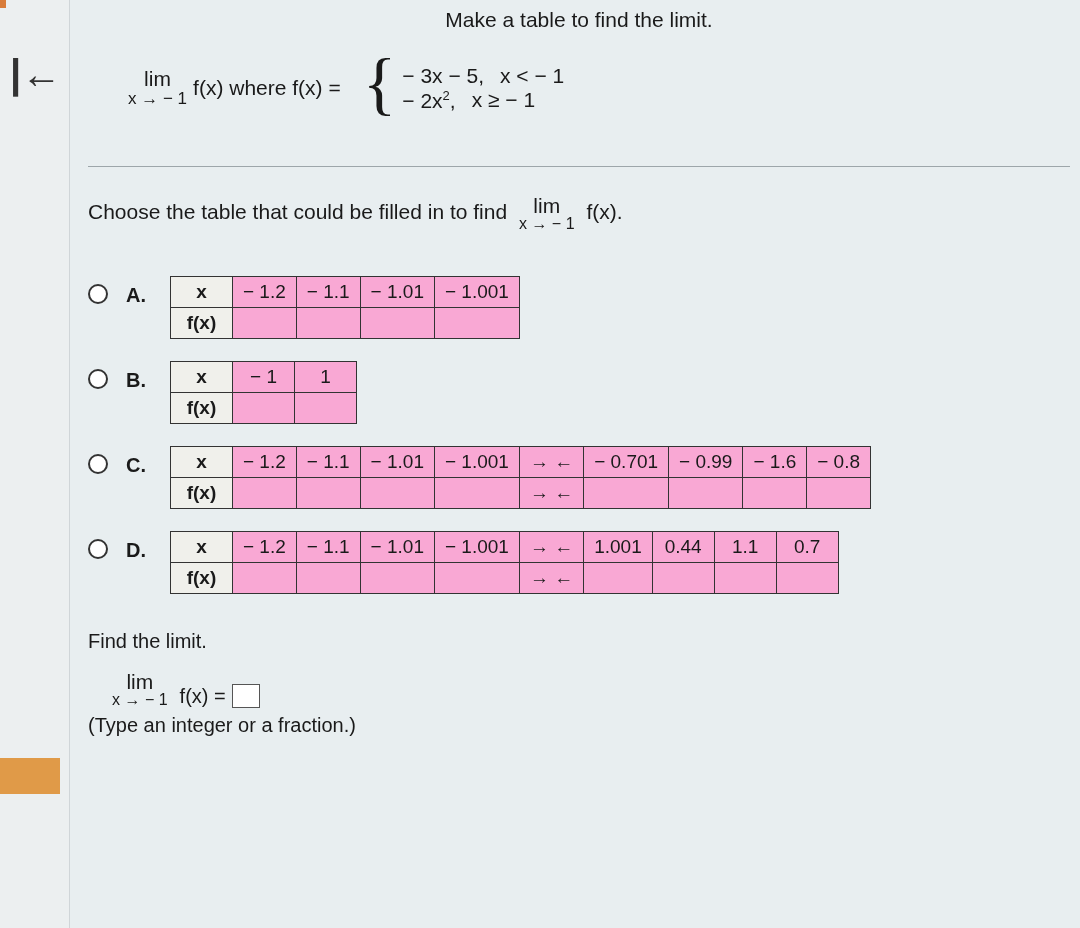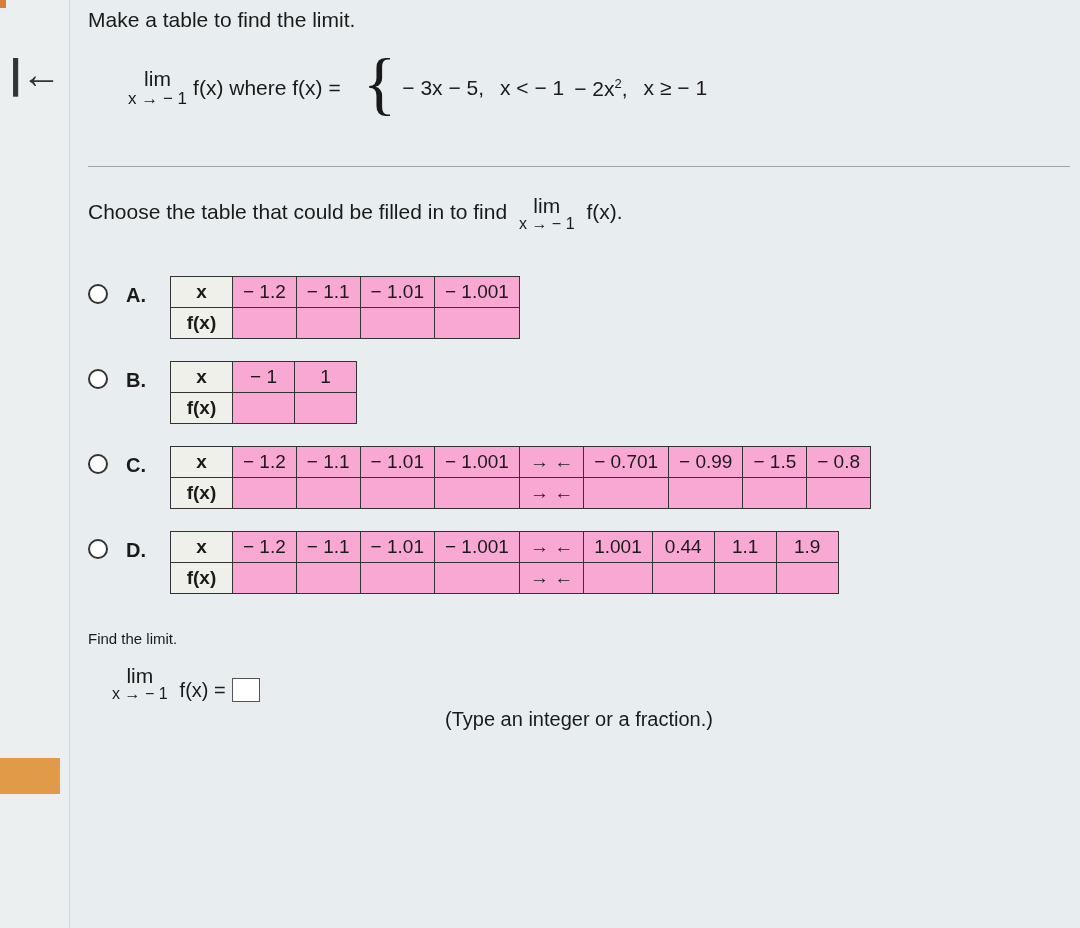--- a/index.html
+++ b/index.html
@@ -38,21 +38,21 @@
       font-weight: bold;
       color: #333;
       cursor: pointer;
     }
     .content {
       position: absolute;
       left: 88px; top: 8px;
       right: 0;
       padding-right: 10px;
     }
-    .instruction { font-size: 21px; margin-bottom: 28px; }
+    .instruction { font-size: 21px; margin-bottom: 28px; text-align: center; }
     .limit-expr {
       display: inline-flex;
       align-items: center;
       margin-left: 40px;
       margin-bottom: 40px;
       font-size: 21px;
     }
     .lim-block {
       display: inline-flex;
       flex-direction: column;
@@ -66,22 +66,22 @@
     .brace {
       font-size: 70px;
       line-height: 0.8;
       font-family: 'Times New Roman', serif;
       margin: 0 6px 0 2px;
       position: relative;
       top: -4px;
     }
     .piece-stack {
       display: inline-flex;
-      flex-direction: row;
-      gap: 10px;
+      flex-direction: column;
+      gap: 0;
       font-size: 21px;
     }
     .piece-row { display: flex; gap: 16px; }
     .sup { font-size: 13px; vertical-align: super; }
     .divider {
       border: none;
       border-top: 1px solid #9da6aa;
       margin: 10px 0 28px 0;
     }
     .subhead { font-size: 21px; margin-bottom: 44px; }
@@ -113,35 +113,35 @@
     table.dt td {
       border: 1px solid #333;
       padding: 4px 10px;
       min-width: 62px;
       height: 30px;
       text-align: center;
       background: #f9a8d4;
     }
     table.dt td.hdr { font-weight: bold; background: #f0f0eb; }
     table.dt td.wide { min-width: 74px; }
-    .find-limit { font-size: 15px; margin-bottom: 18px; }
+    .find-limit { font-size: 20px; margin-bottom: 18px; }
     .answer-row {
       display: flex;
       align-items: flex-end;
       gap: 6px;
       margin-left: 18px;
       margin-bottom: 6px;
     }
     .answer-box {
       width: 28px; height: 24px;
       border: 1px solid #555;
       background: #fff;
       display: inline-block;
     }
-    .hint { font-size: 20px; margin-left: 0; text-align: center; }
+    .hint { font-size: 20px; margin-left: 0; }
   </style>
 </head>
 <body>
 
 <div class="left-bar">
   <div class="orange-top"></div>
   <div class="back-icon">|←</div>
   <div class="orange-bottom"></div>
 </div>
 
@@ -232,21 +232,21 @@
         <tbody>
             <tr>
           <td class="hdr">x</td>
           <td>− 1.2</td>
           <td>− 1.1</td>
           <td>− 1.01</td>
           <td class="wide">− 1.001</td>
           <td>→ ←</td>
           <td class="wide">− 0.701</td>
           <td>− 0.99</td>
-          <td>− 1.5</td>
+          <td>− 1.6</td>
           <td>− 0.8</td>
         </tr>
         <tr>
           <td class="hdr">f(x)</td>
           <td></td>
               <td></td>
               <td></td>
               <td></td>
           <td>→ ←</td>
           <td></td>
@@ -266,21 +266,21 @@
             <tr>
           <td class="hdr">x</td>
           <td>− 1.2</td>
           <td>− 1.1</td>
           <td>− 1.01</td>
           <td class="wide">− 1.001</td>
           <td>→ ←</td>
           <td>1.001</td>
           <td>0.44</td>
           <td>1.1</td>
-          <td>1.9</td>
+          <td>0.7</td>
         </tr>
         <tr>
           <td class="hdr">f(x)</td>
           <td></td>
               <td></td>
               <td></td>
               <td></td>
           <td>→ ←</td>
           <td></td>
               <td></td>

